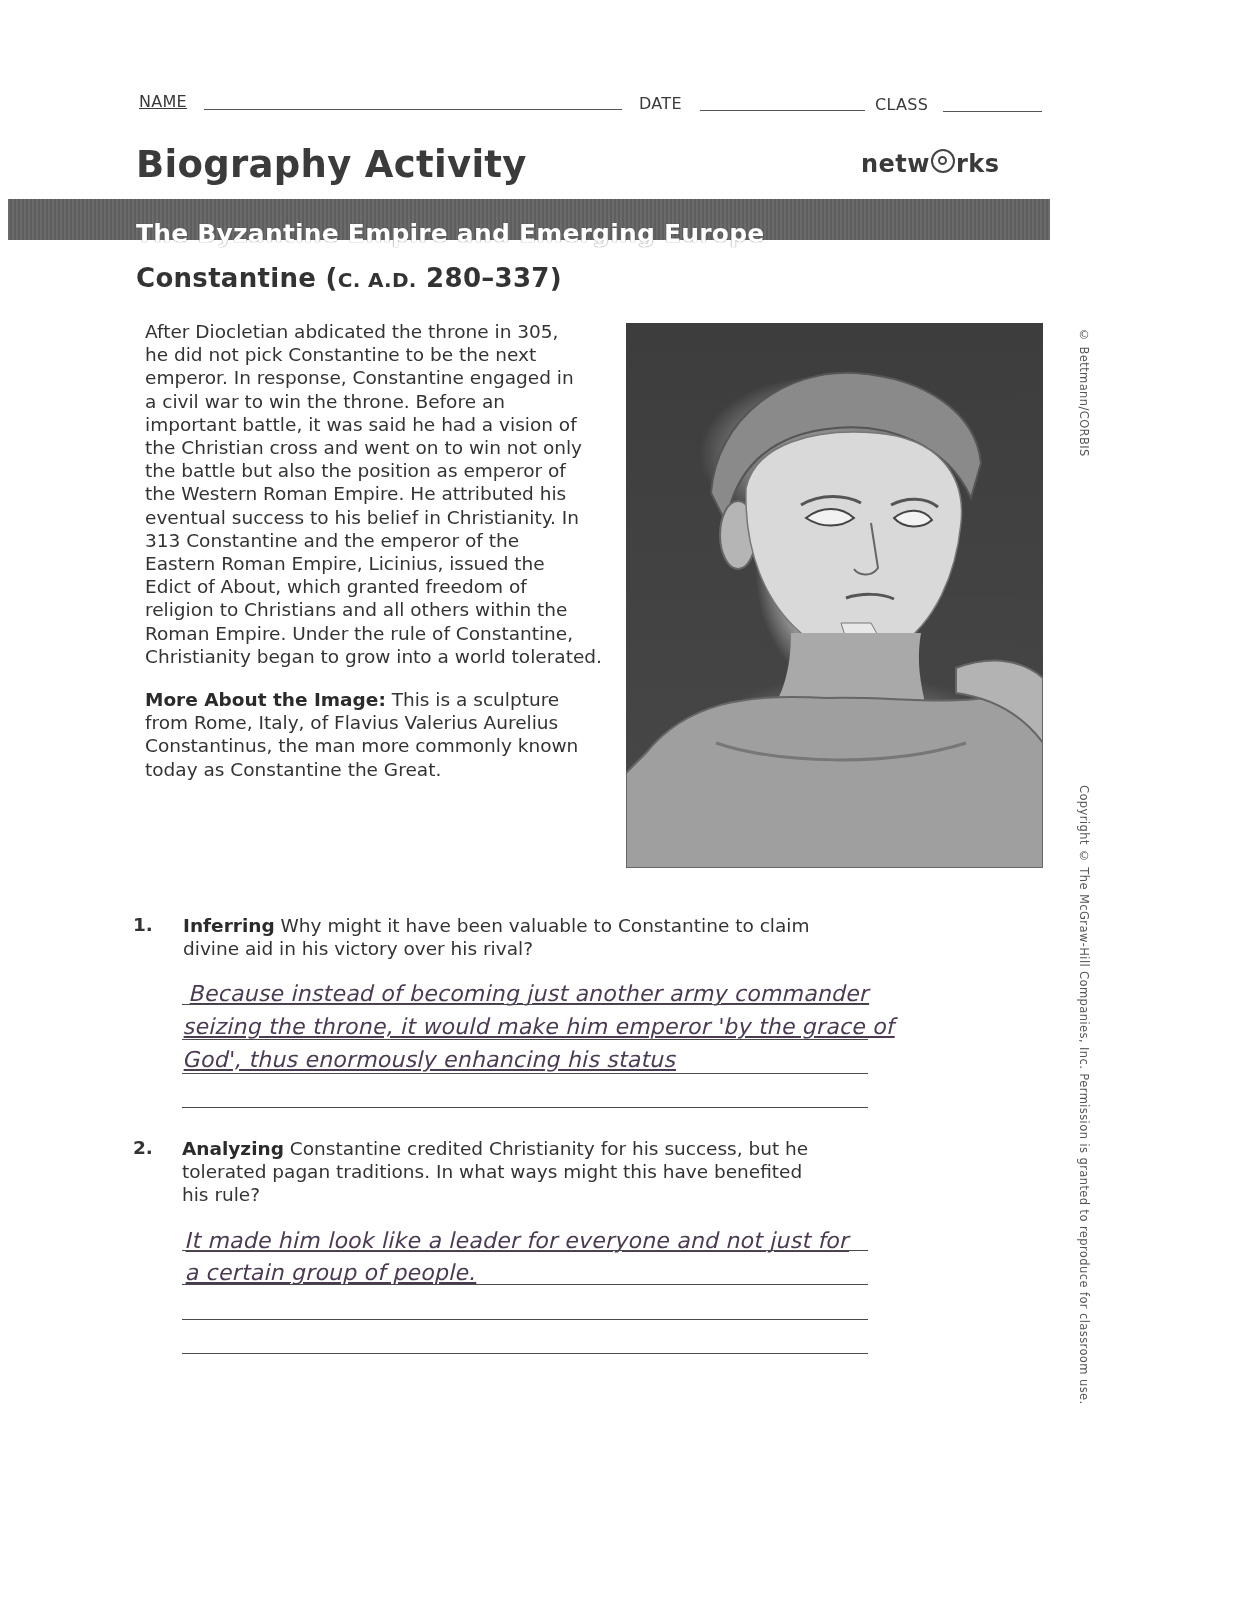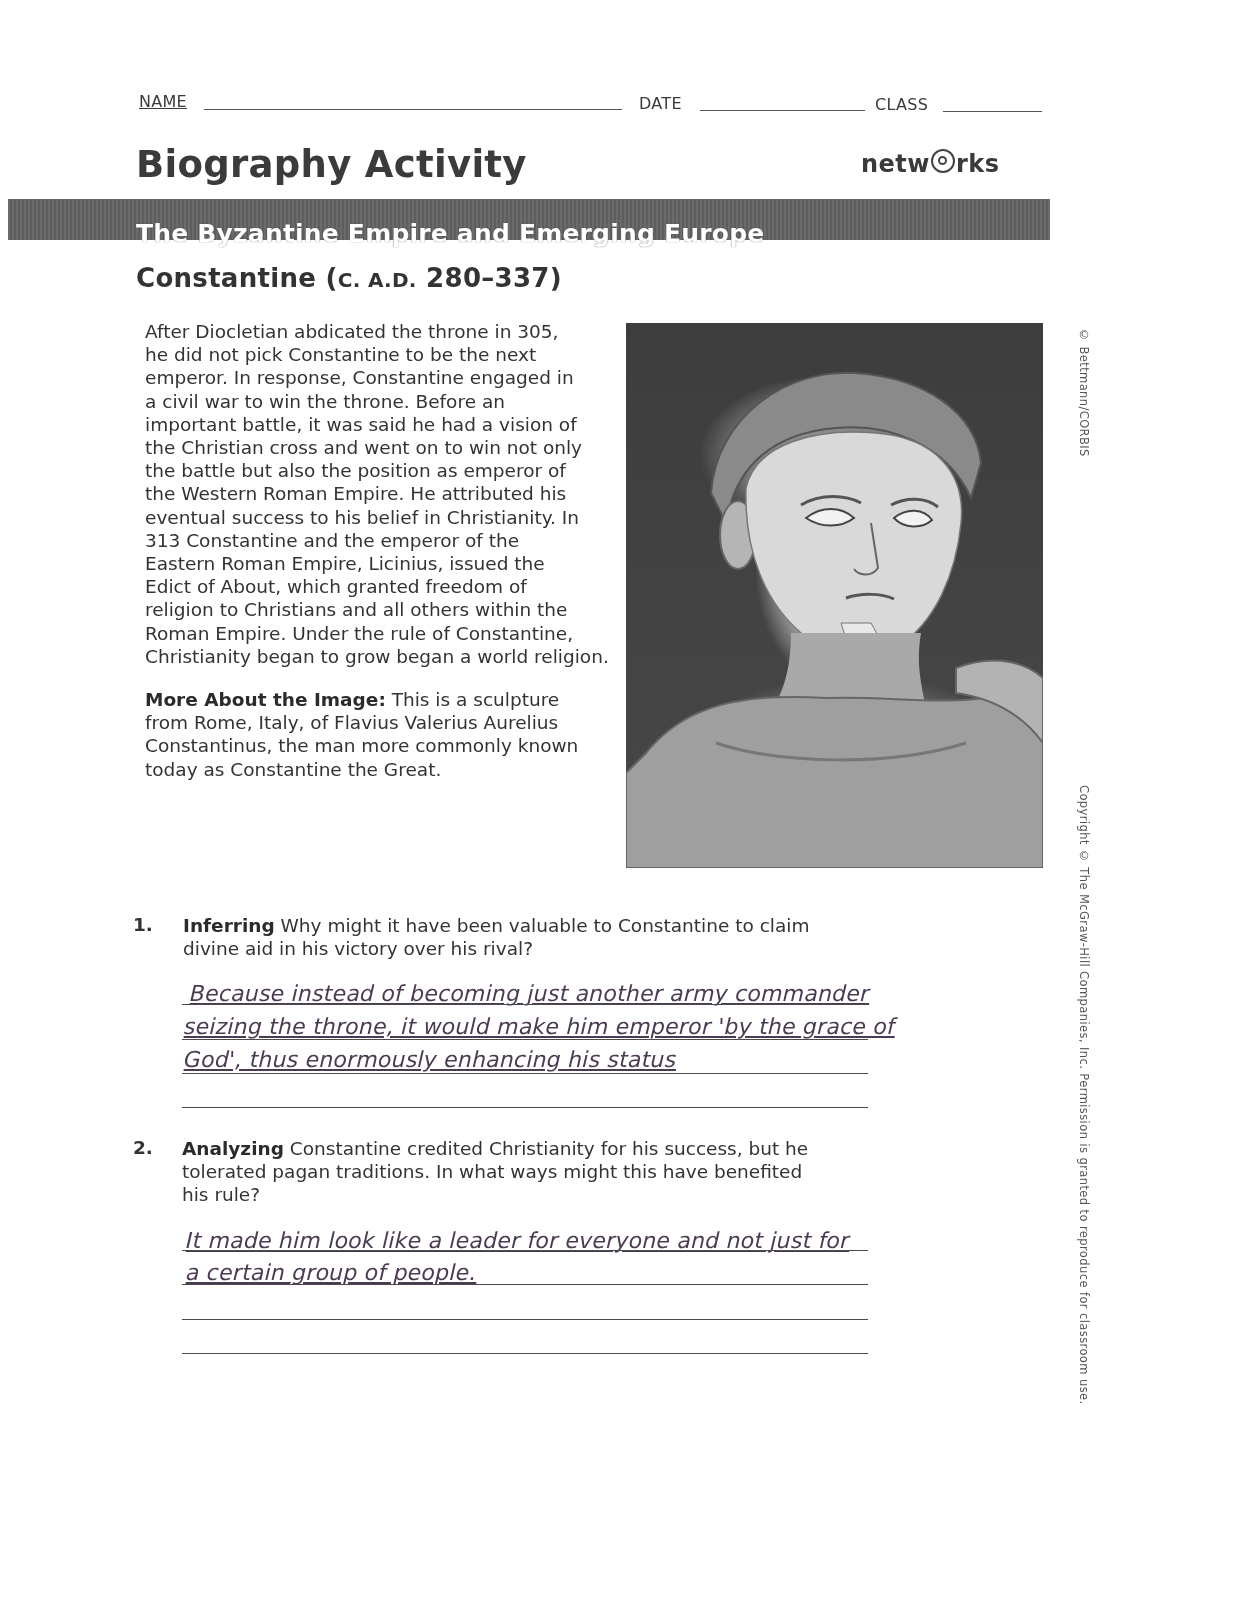--- a/index.html
+++ b/index.html
@@ -97,21 +97,21 @@
   <div>important battle, it was said he had a vision of</div>
   <div>the Christian cross and went on to win not only</div>
   <div>the battle but also the position as emperor of</div>
   <div>the Western Roman Empire. He attributed his</div>
   <div>eventual success to his belief in Christianity. In</div>
   <div>313 Constantine and the emperor of the</div>
   <div>Eastern Roman Empire, Licinius, issued the</div>
   <div>Edict of About, which granted freedom of</div>
   <div>religion to Christians and all others within the</div>
   <div>Roman Empire. Under the rule of Constantine,</div>
-  <div>Christianity began to grow began a world religion.</div>
+  <div>Christianity began to grow into a world tolerated.</div>
 </div>
 
 <div class="abs body-text" style="left:134px;top:688px;width:480px;">
   <div><b>More About the Image:</b><span> This is a sculpture</span></div>
   <div>from Rome, Italy, of Flavius Valerius Aurelius</div>
   <div>Constantinus, the man more commonly known</div>
   <div>today as Constantine the Great.</div>
 </div>
 
 <div class="abs portrait" style="left:626px;top:323px;width:417px;height:545px;" title="Sculpture bust of Constantine wearing a laurel wreath">

